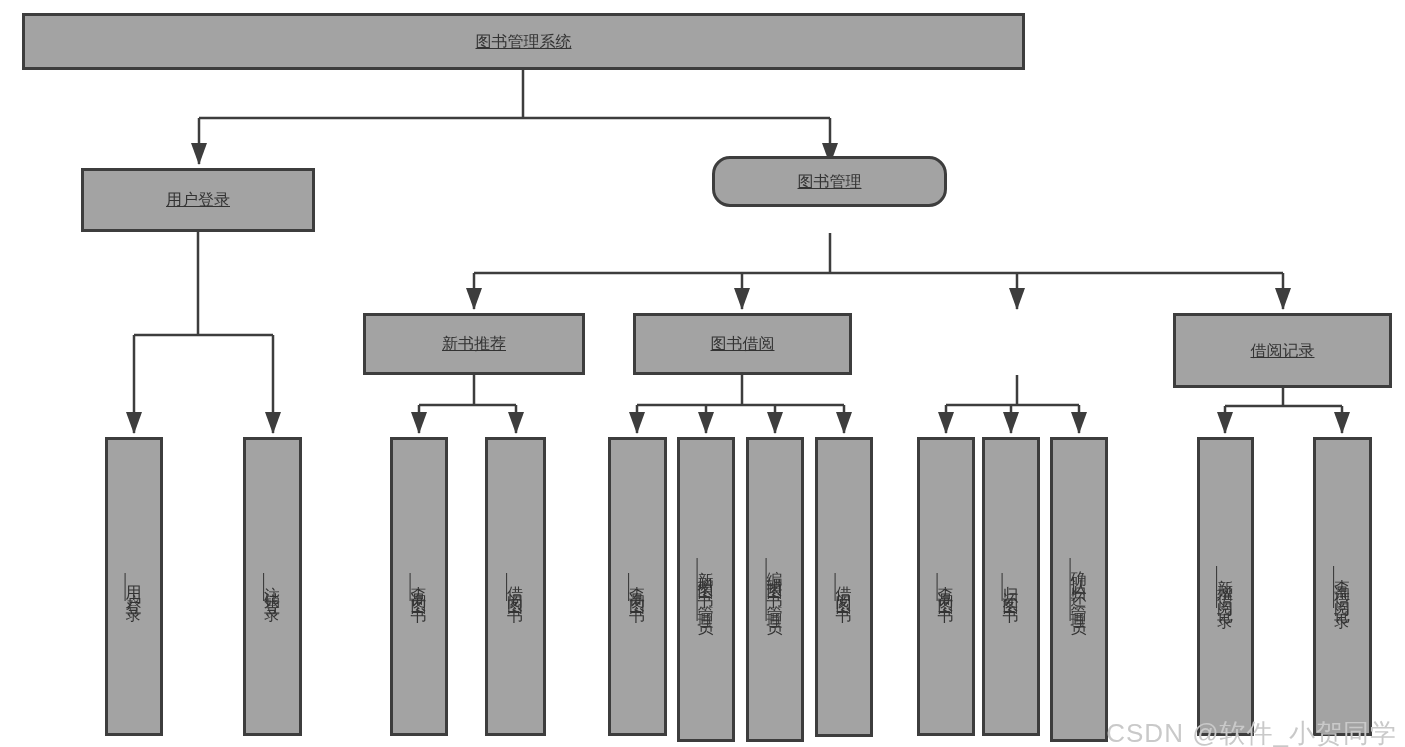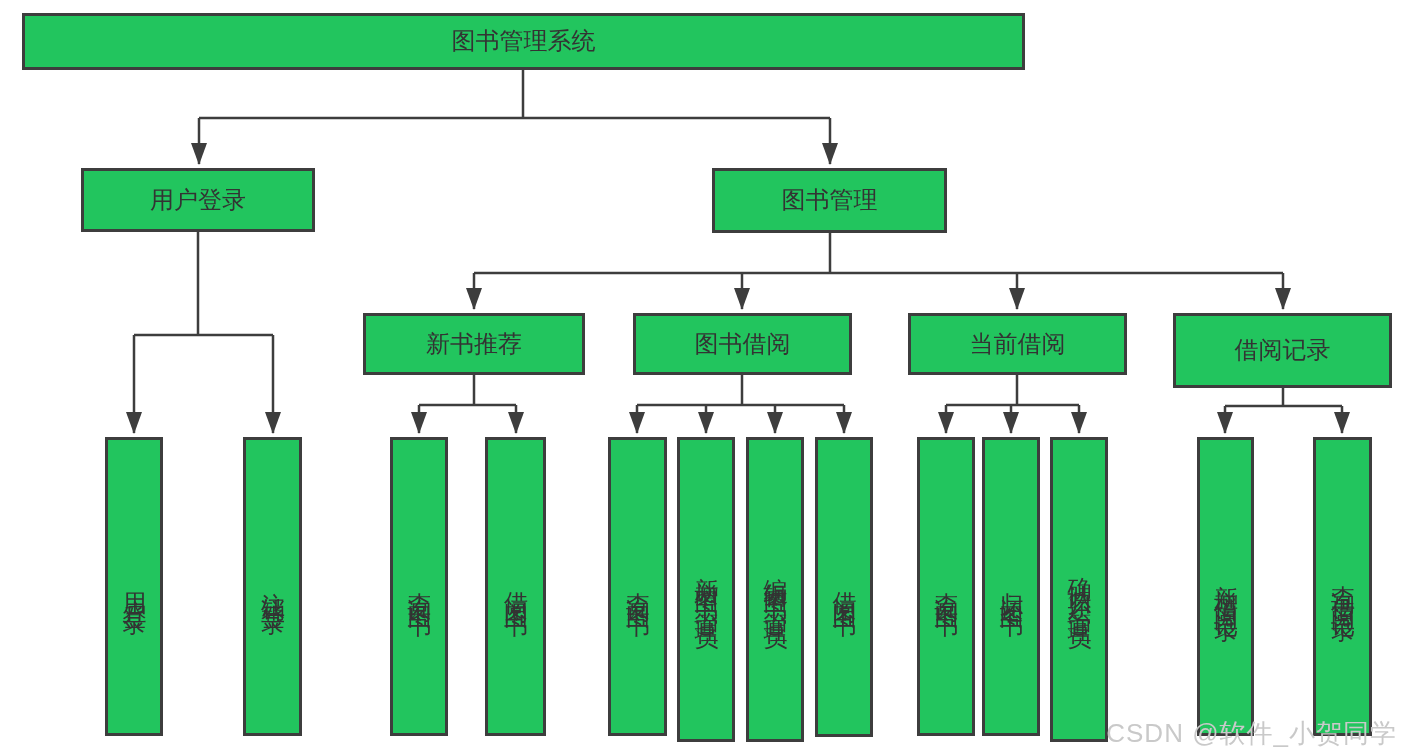--- a/index.html
+++ b/index.html
@@ -14,28 +14,29 @@
   }
   .connectors {
     position: absolute;
     left: 0; top: 0;
     width: 1405px; height: 747px;
     pointer-events: none;
   }
   .node {
     position: absolute;
     box-sizing: border-box;
-    background: #22c55e;
+    background: #a3a3a3;
     border: 3px solid #3d3d3d;
     display: flex;
     align-items: center;
     justify-content: center;
-    font-size: 24px;
+    font-size: 16px;
     line-height: 1.2;
     white-space: nowrap;
+    text-decoration: underline;
   }
   .vnode {
     writing-mode: vertical-rl;
     text-orientation: mixed;
     letter-spacing: 7px;
     white-space: normal;
   }
   .watermark {
     position: absolute;
     top: 716px;
@@ -90,25 +91,24 @@
 
       <path d="M1283,375 L1283,406 M1225,406 L1342,406"></path>
       <path d="M1225,406 L1225,433" marker-end="url(#arrow)"></path>
       <path d="M1342,406 L1342,433" marker-end="url(#arrow)"></path>
     </g>
   </svg>
 
   <div class="node" style="left:22px; top:13px; width:1003px; height:57px;">图书管理系统</div>
 
   <div class="node" style="left:81px; top:168px; width:234px; height:64px;">用户登录</div>
-  <div class="node" style="left:712px; top:168px; width:235px; height:65px;">图书管理</div>
+  <div class="node" style="left:712px; top:156px; width:235px; height:51px;border-radius:18px;">图书管理</div>
 
   <div class="node" style="left:633px; top:313px; width:219px; height:62px;">图书借阅</div>
   <div class="node" style="left:363px; top:313px; width:222px; height:62px;">新书推荐</div>
-  <div class="node" style="left:908px; top:313px; width:219px; height:62px;">当前借阅</div>
   <div class="node" style="left:1173px; top:313px; width:219px; height:75px;">借阅记录</div>
 
   <div class="node vnode" style="left:105px; top:437px; width:58px; height:299px;">用户登录</div>
   <div class="node vnode" style="left:243px; top:437px; width:59px; height:299px;">注销登录</div>
 
   <div class="node vnode" style="left:390px; top:437px; width:58px; height:299px;">查询图书</div>
   <div class="node vnode" style="left:485px; top:437px; width:61px; height:299px;">借阅图书</div>
 
   <div class="node vnode" style="left:608px; top:437px; width:59px; height:299px;">查询图书</div>
   <div class="node vnode" style="left:677px; top:437px; width:58px; height:305px;">新增图书（管理员）</div>

